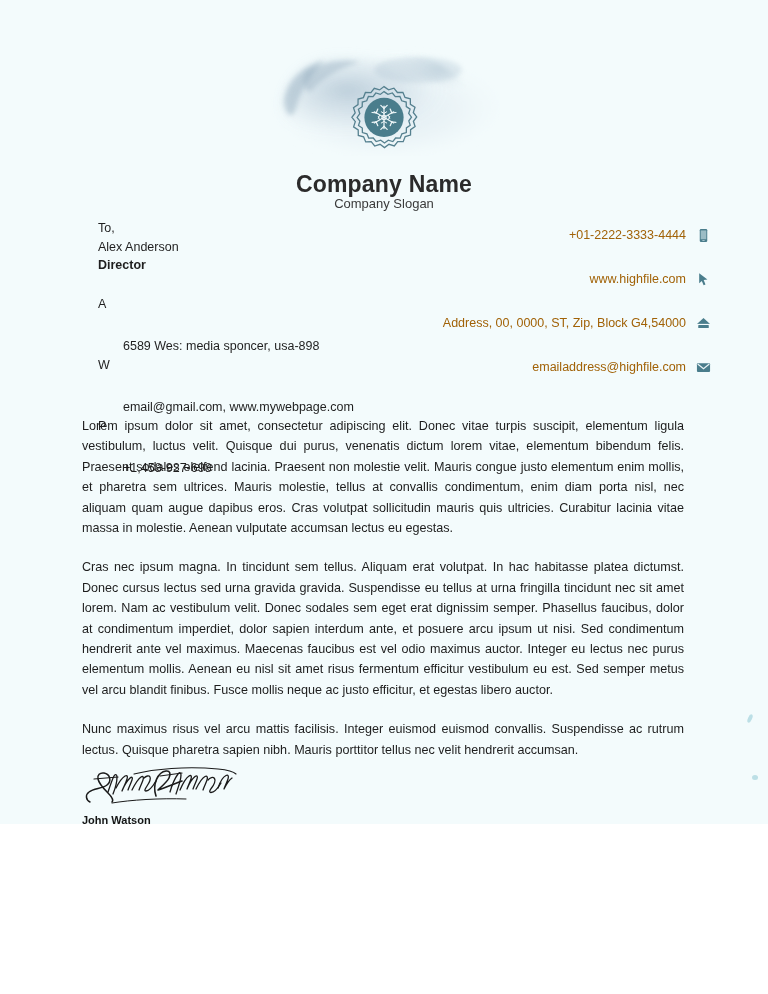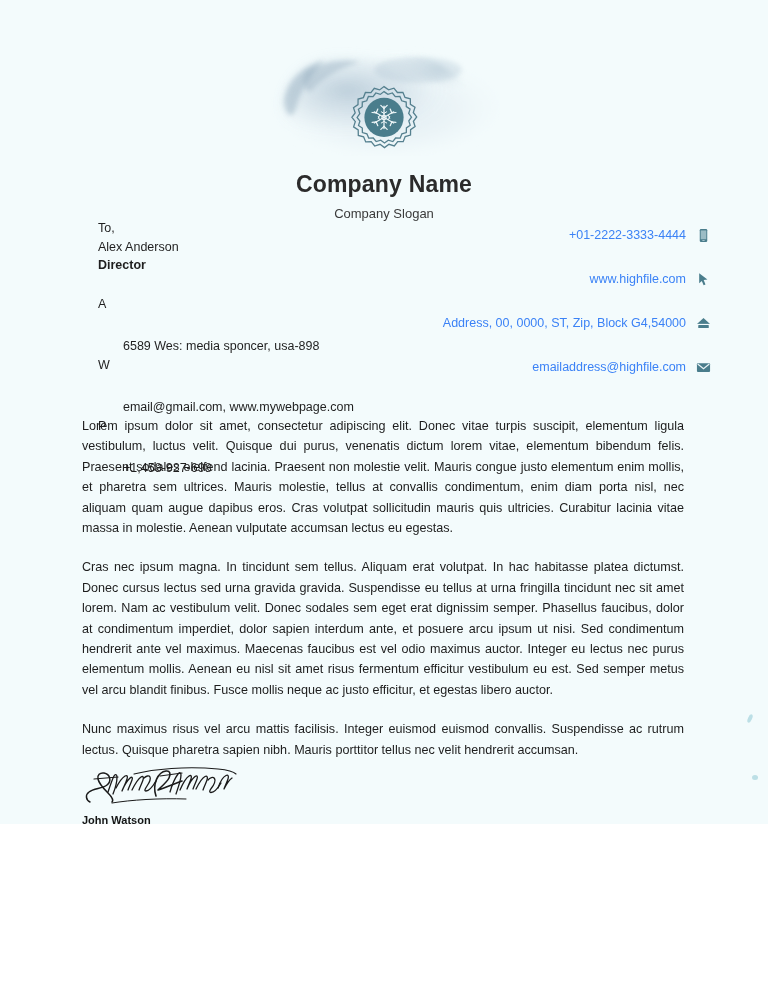--- a/index.html
+++ b/index.html
@@ -60,21 +60,21 @@
   }
   .company-name {
     margin: 8px 0 0 0;
     font-size: 23px;
     font-weight: 600;
     letter-spacing: .2px;
     color: #2b2b2b;
     line-height: 1.05;
   }
   .company-slogan {
-    margin: 11px 0 0 0;
+    margin: 1px 0 0 0;
     font-size: 13px;
     font-weight: 400;
     color: #3a3a3a;
     line-height: 1.1;
   }
 
   
   .contact-area {
     position: absolute;
     left: 16px;
@@ -115,21 +115,21 @@
     right: 72px;
     top: 0;
     width: 460px;
   }
   .rc-row {
     display: flex;
     align-items: center;
     justify-content: flex-end;
     height: 44px;
     font-size: 12.5px;
-    color: #3b82f6;
+    color: #a16207;
   }
   .rc-text { white-space: nowrap; }
   .rc-icon {
     display: inline-flex;
     align-items: center;
     justify-content: center;
     width: 17px;
     height: 17px;
     margin-left: 9px;
   }

